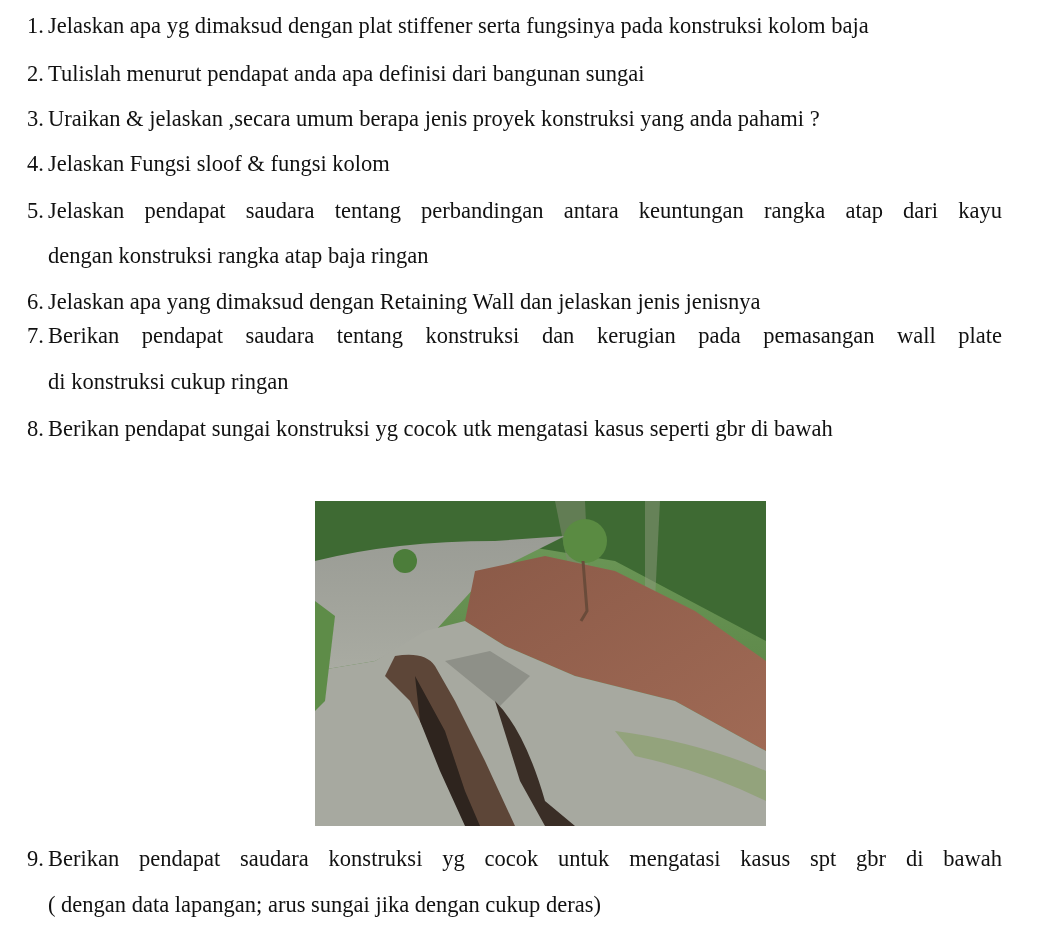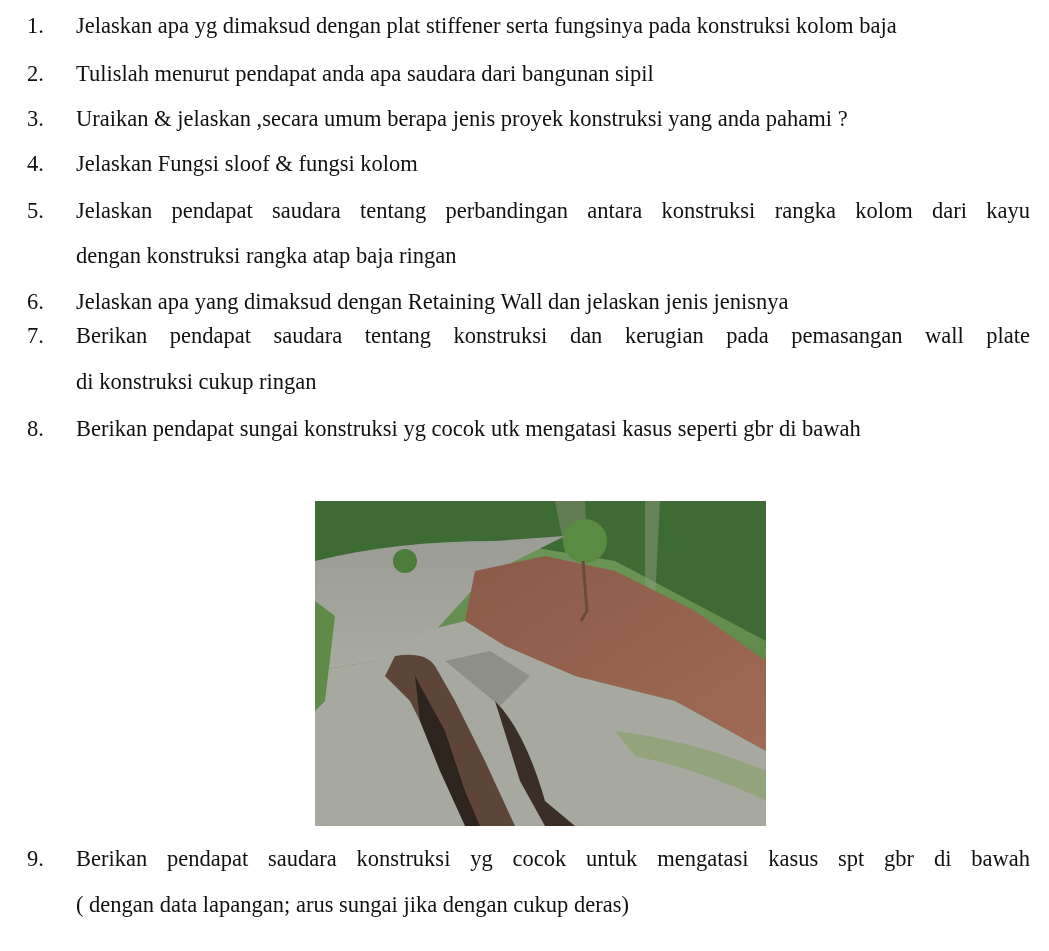--- a/index.html
+++ b/index.html
@@ -1,52 +1,52 @@
 <!DOCTYPE html>
 <html><head>
   <meta charset="utf-8">
   <style>
     html, body { margin:0; padding:0; background:#ffffff; }
     body { width:1049px; height:951px; position:relative; overflow:hidden;
       font-family:"Liberation Serif", "DejaVu Serif", serif; color:#111; }
     .line { position:absolute; left:0; width:1049px; font-size:22.5px; line-height:26px; white-space:nowrap; }
     .num { position:absolute; left:27px; }
-    .txt { position:absolute; left:76px; }
+    .txt { position:absolute; left:48px; }
     .txt.j { width:954px; text-align:justify; text-align-last:justify; }
     .photo { position:absolute; left:315px; top:501px; width:451px; height:325px; overflow:hidden; background:#8a7a6c; }
     .photo svg { display:block; }
   </style>
 </head>
 <body>
 
 <div>
 
   <div class="line" style="top:13px">
     <span class="num">1.</span>
     <span class="txt">Jelaskan apa yg dimaksud dengan plat stiffener serta fungsinya pada konstruksi kolom baja</span>
   </div>
 
   <div class="line" style="top:61px">
     <span class="num">2.</span>
-    <span class="txt">Tulislah menurut pendapat anda apa saudara dari bangunan sipil</span>
+    <span class="txt">Tulislah menurut pendapat anda apa definisi dari bangunan sungai</span>
   </div>
 
   <div class="line" style="top:106px">
     <span class="num">3.</span>
     <span class="txt">Uraikan &amp; jelaskan ,secara umum berapa jenis proyek konstruksi yang anda pahami ?</span>
   </div>
 
   <div class="line" style="top:151px">
     <span class="num">4.</span>
     <span class="txt">Jelaskan Fungsi sloof &amp; fungsi kolom</span>
   </div>
 
   <div class="line" style="top:198px">
     <span class="num">5.</span>
-    <span class="txt j">Jelaskan pendapat saudara tentang perbandingan antara konstruksi rangka kolom dari kayu</span>
+    <span class="txt j">Jelaskan pendapat saudara tentang perbandingan antara keuntungan rangka atap dari kayu</span>
   </div>
   <div class="line" style="top:243px">
     <span class="txt">dengan konstruksi rangka atap baja ringan</span>
   </div>
 
   <div class="line" style="top:289px">
     <span class="num">6.</span>
     <span class="txt">Jelaskan apa yang dimaksud dengan Retaining Wall dan jelaskan jenis jenisnya</span>
   </div>
 

